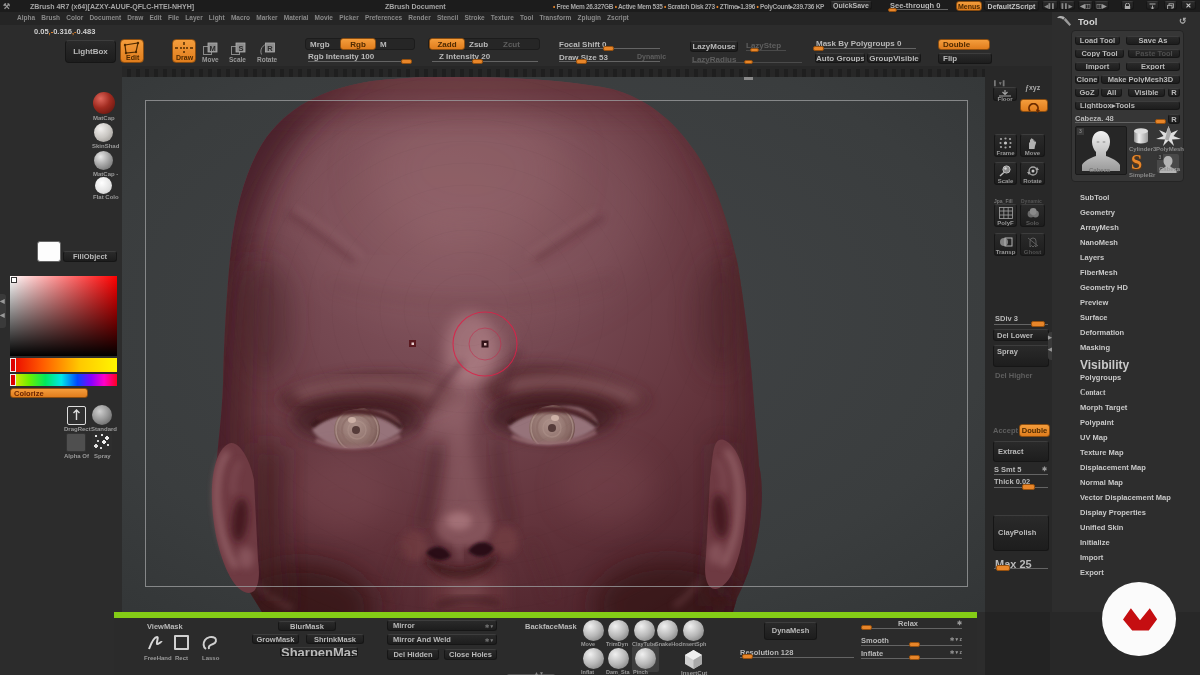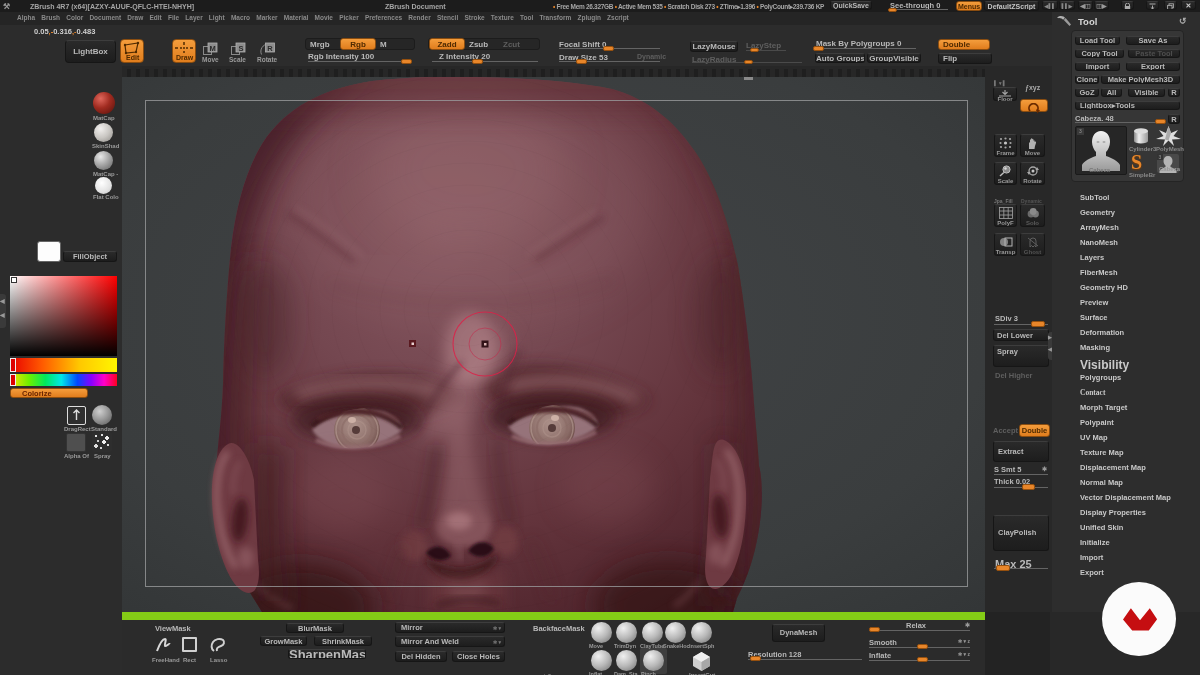--- a/index.html
+++ b/index.html
@@ -200,21 +200,21 @@
 
     <div class="abs" style="left:37px;top:175px;width:24px;height:21px;background:#fdfdfd;border-radius:3px;border:1px solid #666;"></div>
     <div class="btn" style="left:63px;top:185px;width:54px;height:11px;font-size:7.5px;line-height:10px;">FillObject</div>
 
     <div class="abs" style="left:10px;top:210px;width:107px;height:80px;background:linear-gradient(to bottom, rgba(0,0,0,0) 0%, #000 100%), linear-gradient(to right, #ffffff 0%, #ff0000 100%);"></div>
     <div class="abs" style="left:11px;top:211px;width:6px;height:6px;border:1px solid #333;background:#fff;"></div>
     <div class="abs" style="left:10px;top:292px;width:107px;height:14px;background:linear-gradient(to right,#e80000 0%,#ff5a00 30%,#ffc800 65%,#fff600 100%);"></div>
     <div class="abs" style="left:10px;top:292px;width:6px;height:14px;border:1px solid #eee;background:#d00;"></div>
     <div class="abs" style="left:10px;top:308px;width:107px;height:12px;background:linear-gradient(to right,#ffe400 0%,#6cf000 18%,#00e85c 33%,#00e8e8 48%,#0048ff 63%,#8800ff 76%,#ff00c8 88%,#ff0020 100%);"></div>
     <div class="abs" style="left:10px;top:308px;width:6px;height:12px;border:1px solid #eee;background:#d00;"></div>
-    <div class="obtn" style="left:10px;top:322px;width:78px;height:10px;font-size:7.5px;line-height:9px;text-align:left;padding-left:11px;color:#6b2500;">Colorize</div>
+    <div class="obtn" style="left:10px;top:322px;width:78px;height:10px;font-size:7.5px;line-height:9px;text-align:left;padding-left:3px;color:#6b2500;">Colorize</div>
 
     <div class="abs" style="left:67px;top:340px;width:19px;height:19px;border:1px solid #ddd;background:#2f2f2f;border-radius:2px;">
       <svg width="17" height="17" viewBox="0 0 17 17">
           <path d="M8.5 3 L8.5 13 M5.5 6 L8.5 3 L11.5 6" stroke="#ddd" stroke-width="1.4" fill="none"></path>
         </svg>
     </div>
     <div class="lbl" style="left:64px;top:360px;font-size:6px;color:#9a9a9a;">DragRect</div>
     <div class="abs" style="left:92px;top:339px;width:20px;height:20px;border-radius:50%;background:radial-gradient(circle at 38% 32%, #cfcfcf 0%, #9a9a9a 45%, #555 100%);"></div>
     <div class="lbl" style="left:91px;top:360px;font-size:6px;color:#9a9a9a;">Standard</div>
     <div class="abs" style="left:66px;top:367px;width:20px;height:19px;background:#4f4f4f;border-radius:2px;border:1px solid #333;"></div>
@@ -600,21 +600,21 @@
         <div style="position:absolute;left:0;top:290px;font-size:7.5px;font-weight:bold;color:#c9c9c9;white-space:nowrap;">Normal Map</div>
         <div style="position:absolute;left:0;top:305px;font-size:7.5px;font-weight:bold;color:#c9c9c9;white-space:nowrap;">Vector Displacement Map</div>
         <div style="position:absolute;left:0;top:320px;font-size:7.5px;font-weight:bold;color:#c9c9c9;white-space:nowrap;">Display Properties</div>
         <div style="position:absolute;left:0;top:335px;font-size:7.5px;font-weight:bold;color:#c9c9c9;white-space:nowrap;">Unified Skin</div>
         <div style="position:absolute;left:0;top:350px;font-size:7.5px;font-weight:bold;color:#c9c9c9;white-space:nowrap;">Initialize</div>
         <div style="position:absolute;left:0;top:365px;font-size:7.5px;font-weight:bold;color:#c9c9c9;white-space:nowrap;">Import</div>
         <div style="position:absolute;left:0;top:380px;font-size:7.5px;font-weight:bold;color:#c9c9c9;white-space:nowrap;">Export</div>
       </div>
   </div>
 
-  <div class="abs" id="bottombar" style="left:122px;top:612px;width:863px;height:63px;background:#2b2b2b;border-top:8px solid #84cc16;">
+  <div class="abs" id="bottombar" style="left:114px;top:612px;width:863px;height:63px;background:#2b2b2b;border-top:6px solid #84cc16;">
     <div class="lbl" style="left:33px;top:4px;font-size:7.5px;">ViewMask</div>
     <div class="abs" style="left:32px;top:15px;width:20px;height:20px;">
       <svg width="20" height="20" viewBox="0 0 20 20">
           <path d="M3 16 C6 8 9 4 11 4 C13 4 10 10 11 11 C12 12 15 8 16 9" stroke="#d8d8d8" stroke-width="2" fill="none"></path>
         </svg>
     </div>
     <div class="lbl" style="left:30px;top:37px;font-size:6px;color:#9a9a9a;">FreeHand</div>
     <div class="abs" style="left:60px;top:17px;width:15px;height:15px;border:2px solid #d0d0d0;border-radius:1px;"></div>
     <div class="lbl" style="left:61px;top:37px;font-size:6px;color:#9a9a9a;">Rect</div>
     <div class="abs" style="left:87px;top:16px;width:18px;height:17px;">

